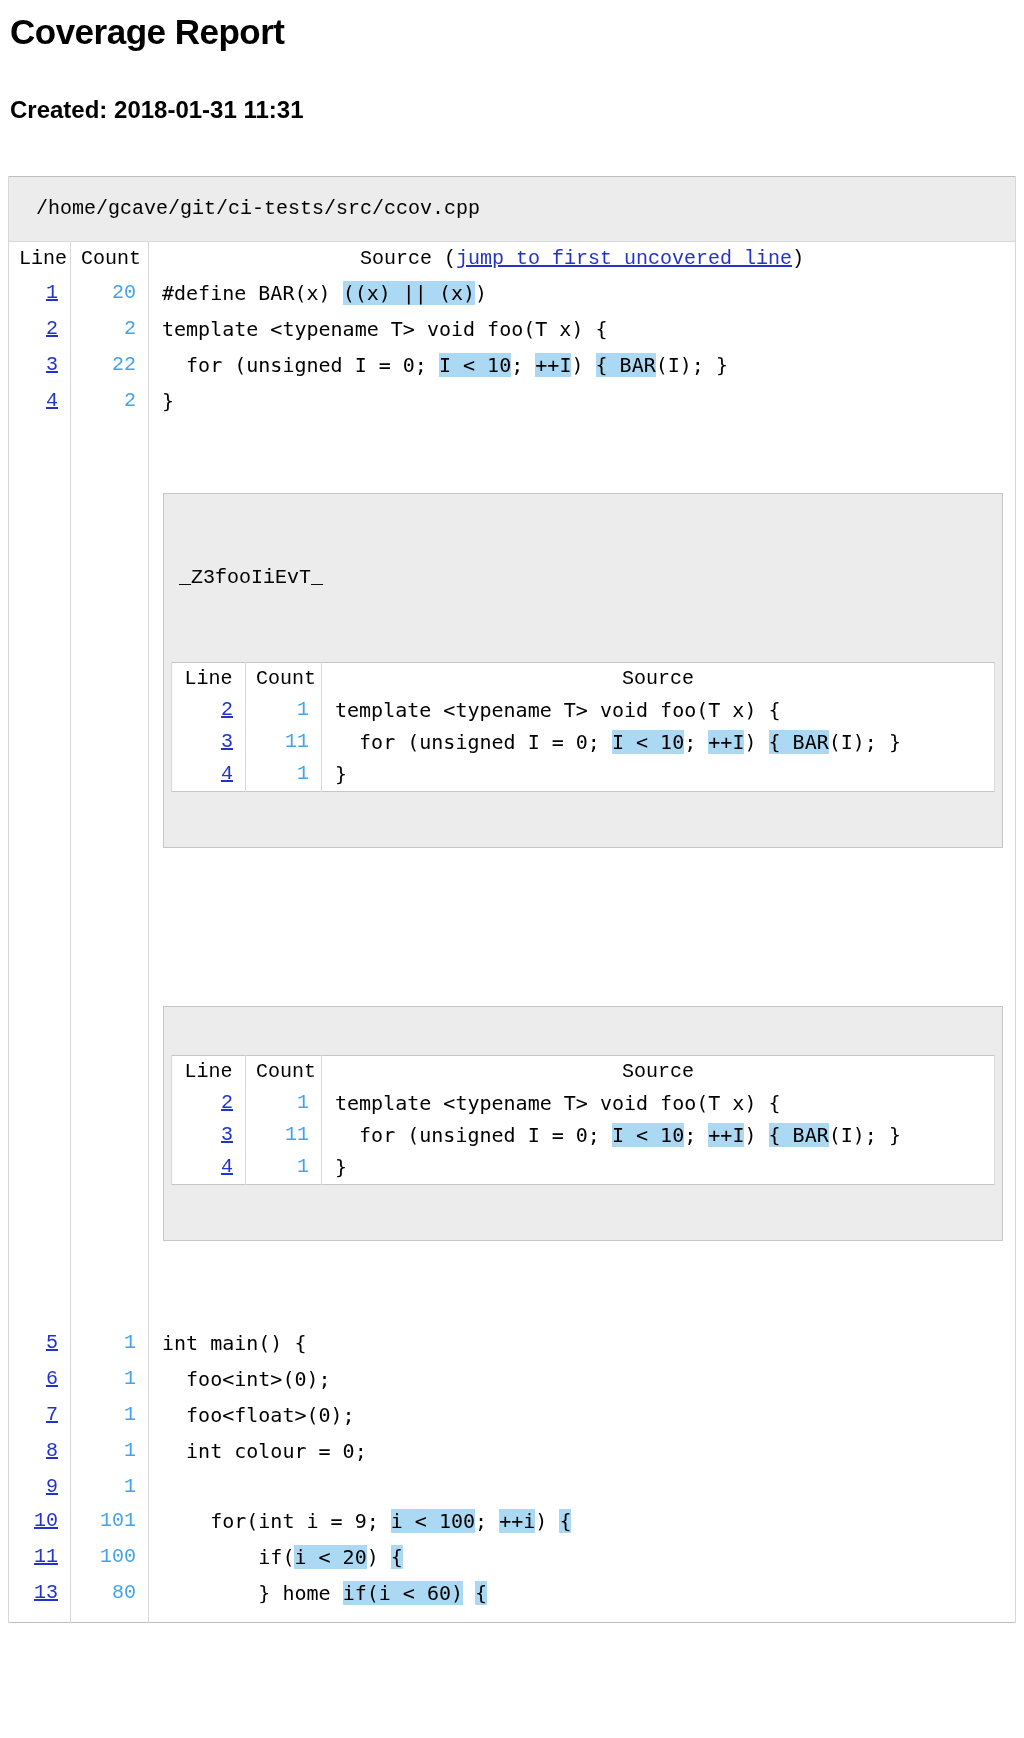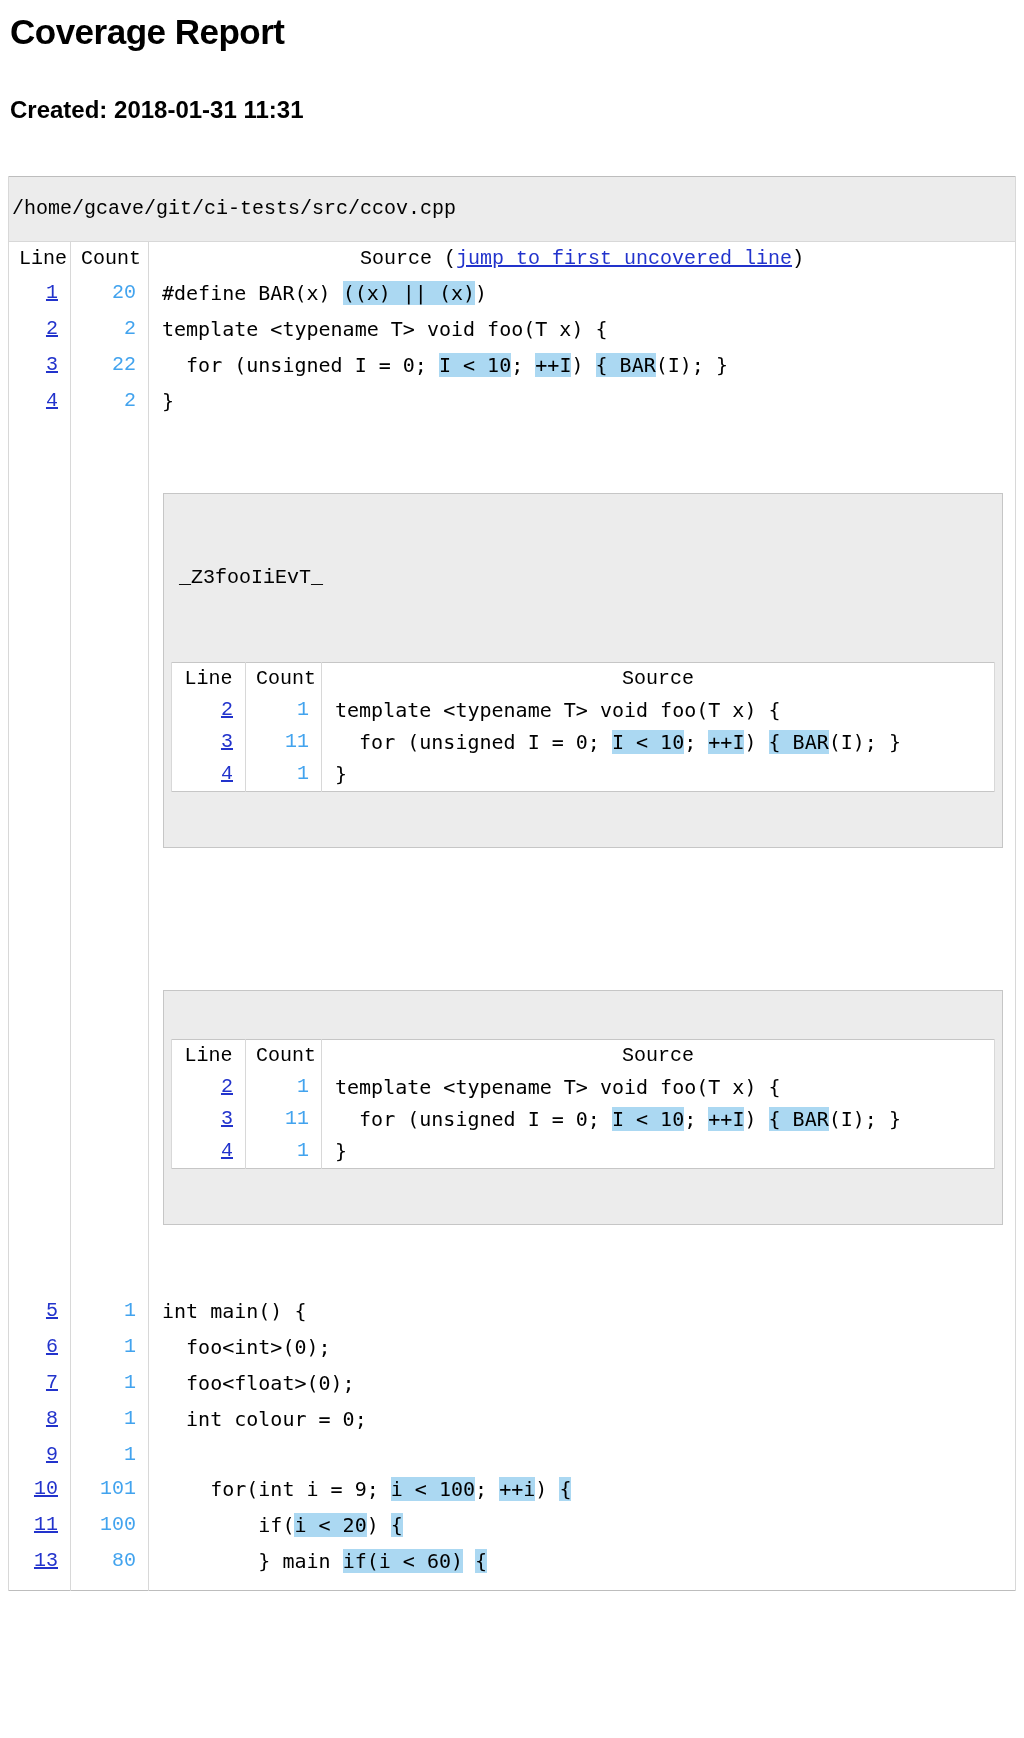--- a/index.html
+++ b/index.html
@@ -49,21 +49,21 @@
   .exp-table .w-count{width:76px;}
   .srcgrid th, .srcgrid td{
     border-left:1px solid var(--grid-gray);
     border-right:1px solid var(--grid-gray);
     line-height:24px;
     vertical-align:top;
   }
   .path-cell{
     background:var(--panel-gray);
     border-bottom:1px solid var(--grid-gray);
-    padding:20px 3px;
+    padding:20px 27px;
     white-space:pre;
   }
   .srcgrid th{
     font-weight:normal;
     text-align:center;
     padding:5px 10px;
   }
   .srcgrid td.c-line, .srcgrid td.c-count{
     text-align:right;
     padding:5px 12px 5px 4px;
@@ -83,21 +83,21 @@
   a.jump-link{
     color:var(--link-blue);
     text-decoration:underline;
   }
   .count{color:var(--covered-count);}
   .hl-b{background:var(--covered-region);}
   
   .exp-wrap{
     border:1px solid var(--border-gray);
     background:var(--panel-gray);
-    margin:20px 2px 16px 1px;
+    margin:20px 2px 32px 1px;
   }
   .exp-title{
     padding:24px 15px;
     white-space:pre;
   }
   table.exp-table{
     width:calc(100% - 14px);
     margin:0 7px 7px 7px;
     background:#fff;
     border:1px solid var(--border-gray);
@@ -245,21 +245,21 @@
     <td class="c-src"><code><span>    for(int i = 9; </span><span class="hl-b">i &lt; 100</span><span>; </span><span class="hl-b">++i</span><span>) </span><span class="hl-b">{</span></code></td>
   </tr>
       <tr>
     <td class="c-line"><a class="line-link" href="#L11">11</a></td>
     <td class="c-count"><span class="count">100</span></td>
     <td class="c-src"><code><span>        if(</span><span class="hl-b">i &lt; 20</span><span>) </span><span class="hl-b">{</span></code></td>
   </tr>
       <tr>
     <td class="c-line"><a class="line-link" href="#L13">13</a></td>
     <td class="c-count"><span class="count">80</span></td>
-    <td class="c-src"><code><span>        } main </span><span class="hl-b">if(i &lt; 60)</span><span> </span><span class="hl-b">{</span></code></td>
+    <td class="c-src"><code><span>        } home </span><span class="hl-b">if(i &lt; 60)</span><span> </span><span class="hl-b">{</span></code></td>
   </tr>
       <tr>
     <td class="c-line"></td>
     <td class="c-count"></td>
     <td class="c-src"></td>
   </tr>
     </tbody>
 </table>
 
 </body></html>

